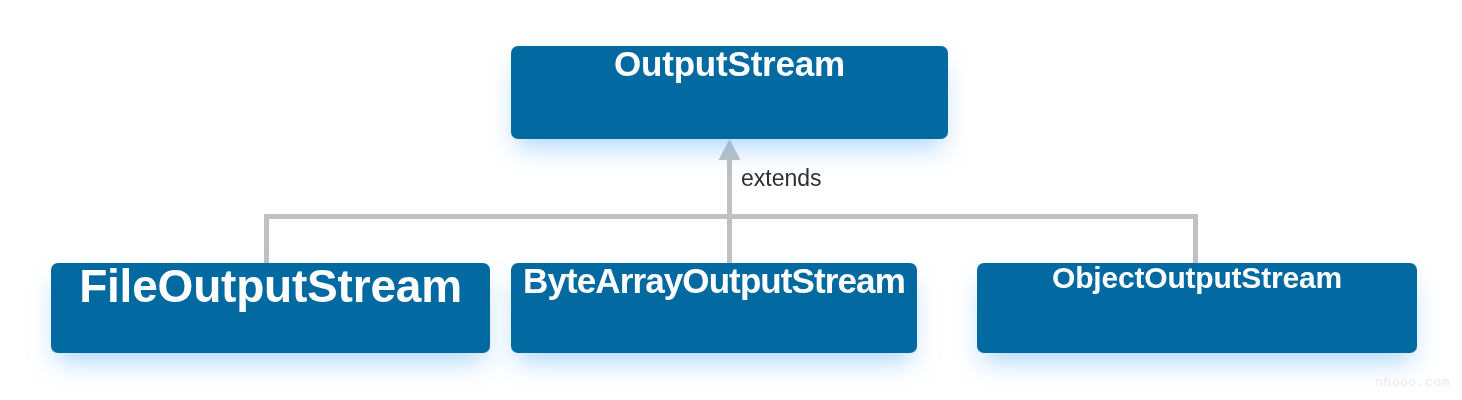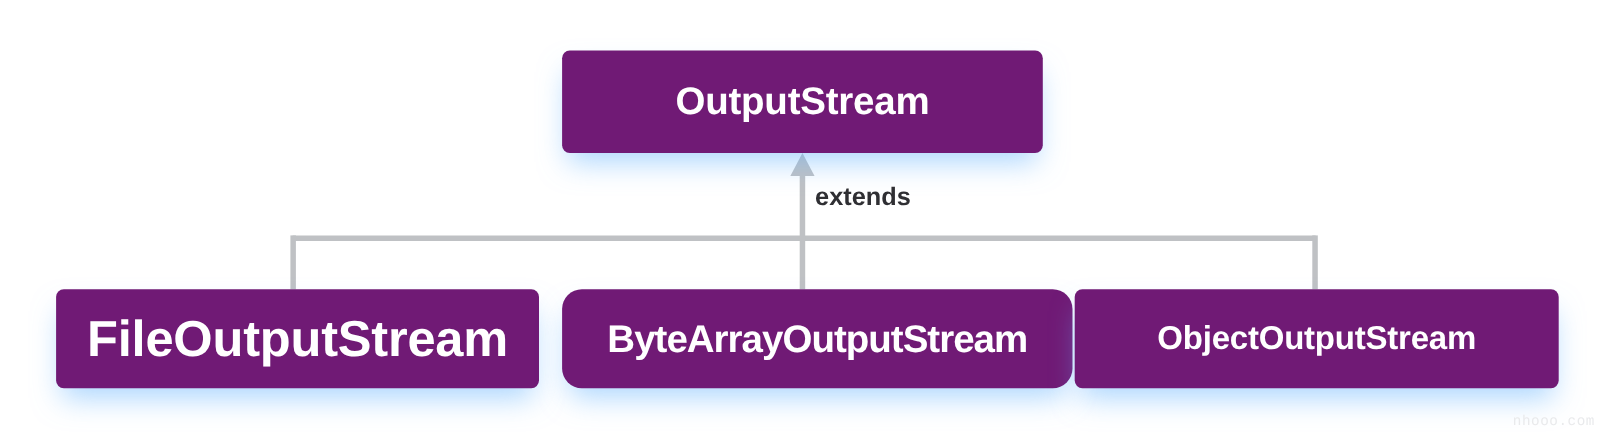--- a/index.html
+++ b/index.html
@@ -25,24 +25,24 @@
     top: 0;
     width: 1462px;
     height: 400px;
     pointer-events: none;
   }
 
   
   .class-box {
     position: absolute;
     border-radius: 7px;
-    background: #701a75;
+    background: #0369a1;
     box-shadow: 0 14px 26px -6px rgba(104, 180, 253, 0.55);
     display: flex;
-    align-items: center;
+    align-items: flex-start;
     justify-content: center;
     box-sizing: border-box;
   }
   .class-box-label {
     color: #ffffff;
     font-weight: bold;
     font-family: "Liberation Sans", sans-serif;
     letter-spacing: -0.2px;
     white-space: nowrap;
     line-height: 1;
@@ -66,23 +66,22 @@
     width: 439px;
     height: 90px;
   }
   #class-box-fileoutputstream .class-box-label {
     font-size: 46px;
   }
 
   #class-box-bytearrayoutputstream {
     left: 511px;
     top: 263px;
-    width: 464px;
+    width: 406px;
     height: 90px;
-    border-radius: 18px;
   }
   #class-box-bytearrayoutputstream .class-box-label {
     font-size: 35px;
     letter-spacing: -0.9px;
   }
 
   #class-box-objectoutputstream {
     left: 977px;
     top: 263px;
     width: 440px;
@@ -91,21 +90,21 @@
   #class-box-objectoutputstream .class-box-label {
     font-size: 30px;
   }
 
   
   #extends-label {
     position: absolute;
     left: 741px;
     top: 167px;
     font-size: 23px;
-    font-weight: bold;
+    font-weight: normal;
     color: #2f2f33;
     font-family: "Liberation Sans", sans-serif;
     white-space: nowrap;
     line-height: 1;
   }
 
   
   #watermark {
     position: absolute;
     right: 12px;

